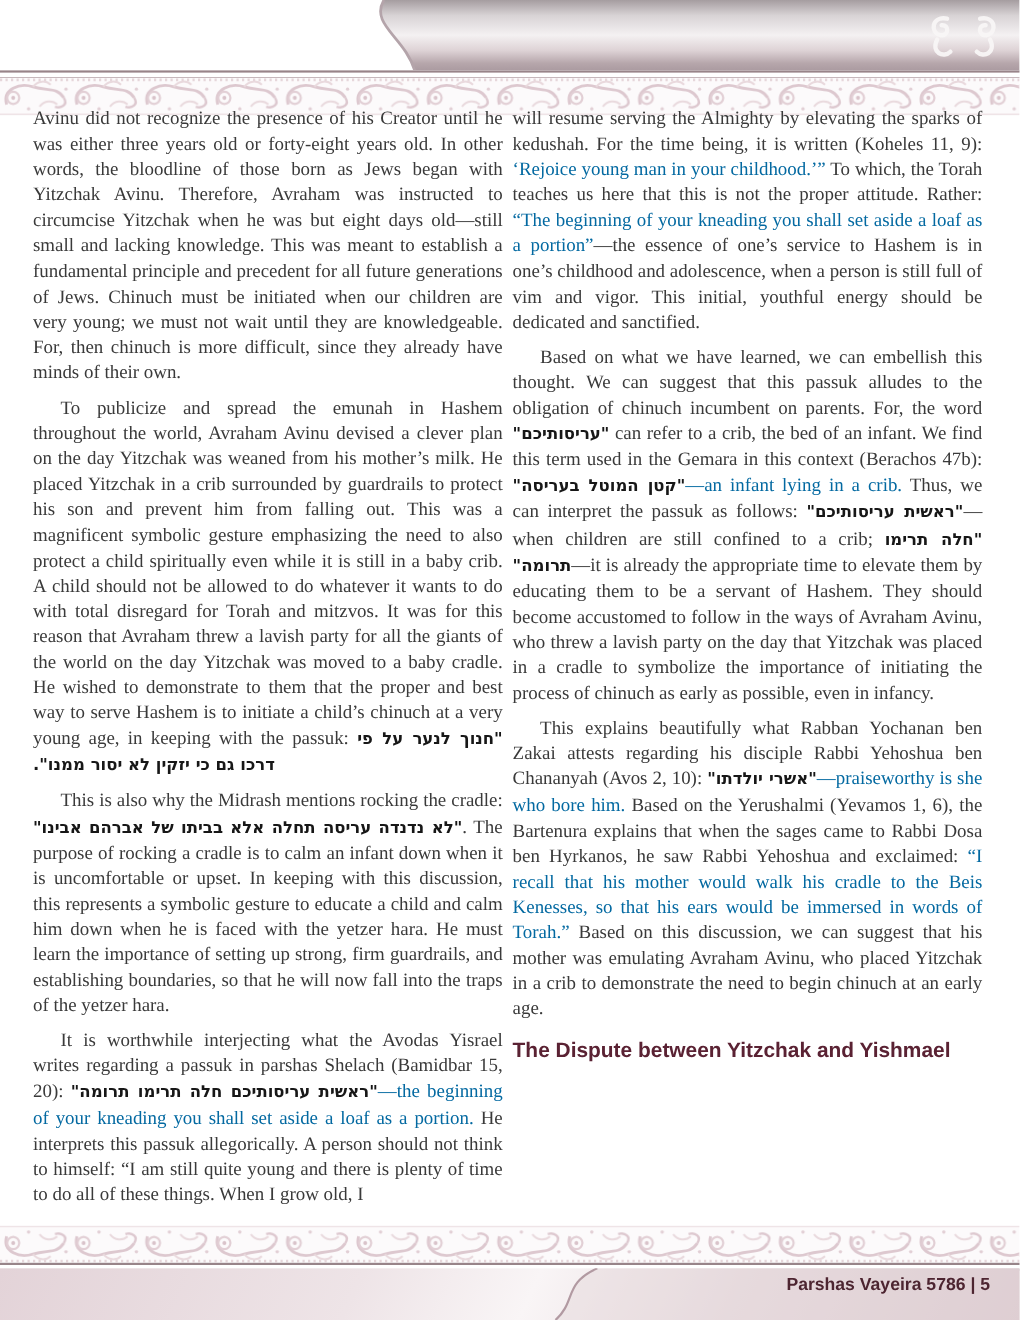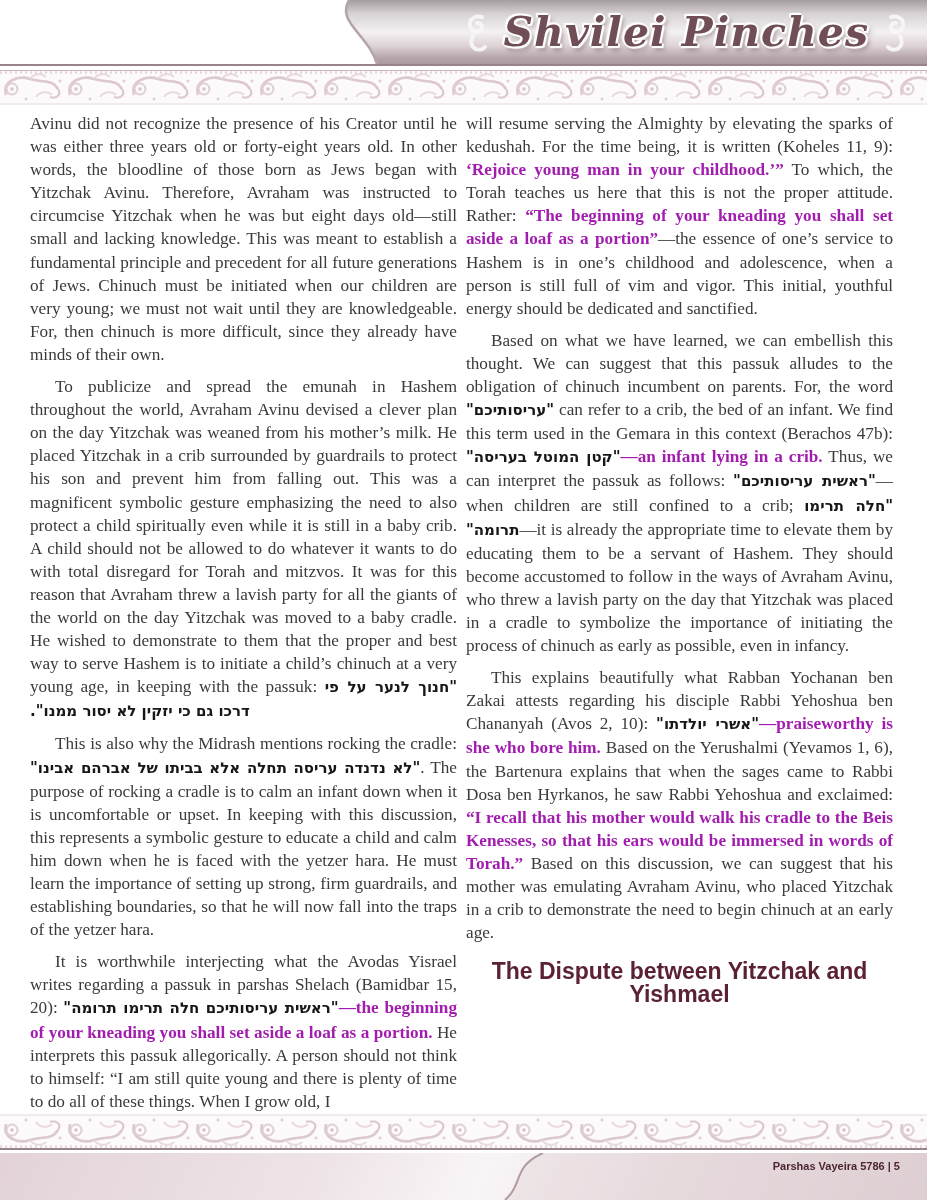--- a/index.html
+++ b/index.html
@@ -26,39 +26,39 @@
                border-bottom:1px solid #c6b7bb;position:absolute;left:0;right:0;}
   .rule-top{top:64px;}
   .rule-bottom{top:1148px;}
 
   
   .lace{position:absolute;left:0;width:927px;height:34px;}
   .lace-top{top:71px;}
   .lace-bottom{top:1114px;transform:scaleY(-1);}
 
   
-  .columns{position:absolute;top:112px;left:30px;width:867px;height:1002px;
+  .columns{position:absolute;top:96px;left:30px;width:867px;height:1002px;
            display:flex;gap:9px;overflow:hidden;}
   .col{width:427px;font-size:17.2px;line-height:23.1px;color:var(--body-text,#3a3a3a);
        text-align:justify;}
   .col p{margin:0 0 9px 0;}
   .col p.ind{text-indent:25px;}
-  .bold{font-weight:bold;color:#a21caf;}
+  .bold{font-weight:normal;color:#0369a1;}
   .hebrew{direction:rtl;unicode-bidi:isolate;font-family:"DejaVu Sans",sans-serif;
           font-weight:bold;font-size:15px;color:#171717;}
   .u{}
-  h2{font-family:"Liberation Sans",sans-serif;font-weight:bold;font-size:23px;
-     color:var(--accent-maroon,#5a2233);text-align:center;margin:16px 0 12px 0;}
+  h2{font-family:"Liberation Sans",sans-serif;font-weight:bold;font-size:19px;
+     color:var(--accent-maroon,#5a2233);margin:16px 0 12px 0;}
 
   
   .page-footer{position:absolute;top:1153px;left:0;width:927px;height:47px;
     background:linear-gradient(115deg,#e3d3d8 0%,#eee4e7 35%,#f9f5f6 52%,#e8dce0 72%,#d9c7cd 100%);}
   .page-footer svg{position:absolute;top:0;left:0;}
   .footer-label{position:absolute;top:7px;right:27px;font-family:"Liberation Sans",sans-serif;
-    font-weight:bold;font-size:11px;color:var(--footer-text,#4d2531);}
+    font-weight:bold;font-size:16px;color:var(--footer-text,#4d2531);}
 </style>
 </head>
 <body>
 
 <div class="page">
 
   <header class="masthead">
     <svg class="band" width="927" height="64" viewBox="0 0 927 64">
       <defs>
         <linearGradient id="gmetal" x1="0" y1="0" x2="0" y2="1">
@@ -70,21 +70,20 @@
           <stop offset="1" stop-color="#ab9ba1"></stop>
         </linearGradient>
       </defs>
       <path d="M349,0 C336,22 368,34 377,64 L927,64 L927,0 Z" fill="url(#gmetal)"></path>
       <path d="M349,0 C336,22 368,34 377,64" fill="none" stroke="#b4a4aa" stroke-width="2.5"></path>
     </svg>
     <div class="title-wrap">
       <svg width="30" height="44" viewBox="0 0 30 44">
         <path d="M22,7 C8,4 6,20 16,22 C24,23 24,12 17,13 M13,26 C7,38 19,43 25,37" fill="none" stroke="#f8f5f6" stroke-width="4" stroke-linecap="round" opacity="0.95"></path>
       </svg>
-      <h1 class="pub-title">Shvilei Pinches</h1>
       <svg width="30" height="44" viewBox="0 0 30 44">
         <path d="M8,7 C22,4 24,20 14,22 C6,23 6,12 13,13 M17,26 C23,38 11,43 5,37" fill="none" stroke="#f8f5f6" stroke-width="4" stroke-linecap="round" opacity="0.95"></path>
       </svg>
     </div>
   </header>
 
   <div class="double-rule rule-top"></div>
 
   <svg class="lace lace-top" width="927" height="34" viewBox="0 0 927 34">
     <defs>

